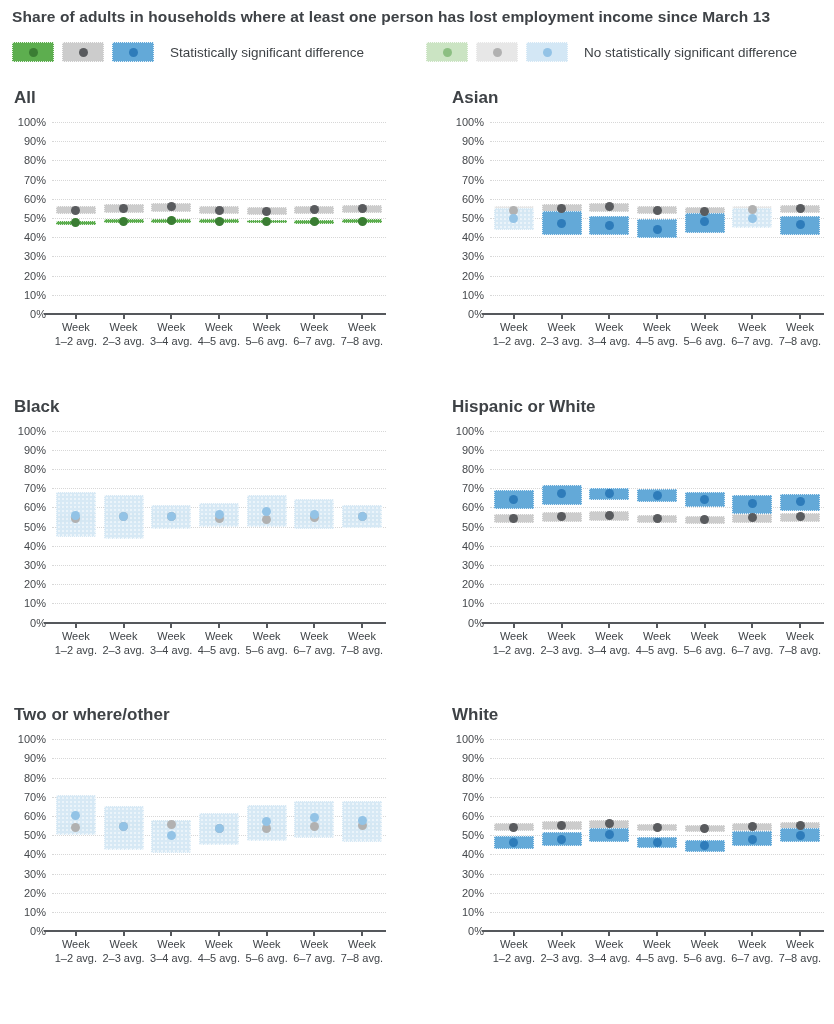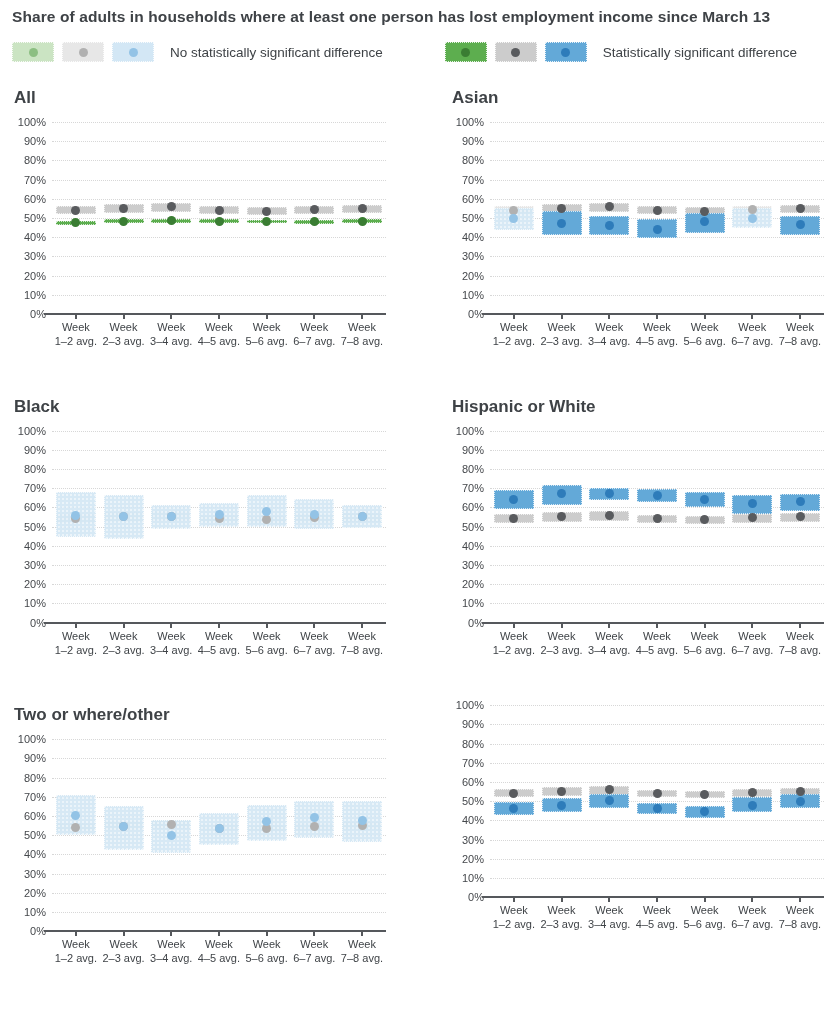--- a/index.html
+++ b/index.html
@@ -39,42 +39,42 @@
 </style>
 </head>
 <body>
 
 <div class="page">
   <div class="main-title">Share of adults in households where at least one person has lost employment income since March 13</div>
 
 
   <div class="legend-sig" id="legend-sig">
       <div class="sig-group">
+        <span class="swatch" style="background: rgb(93, 174, 79);">
+          <span class="sdot" style="background: rgb(58, 125, 51);"></span>
+        </span>
+        <span class="swatch" style="background: rgb(204, 204, 204);">
+          <span class="sdot" style="background: rgb(89, 91, 94);"></span>
+        </span>
+        <span class="swatch" style="background: rgb(99, 169, 216);">
+          <span class="sdot" style="background: rgb(46, 124, 186);"></span>
+        </span>
+        <span class="sig-label">Statistically significant difference</span>
+      </div>
+      <div class="sig-group">
         <span class="swatch ns" style="background: rgb(203, 228, 195);">
           <span class="sdot" style="background: rgb(140, 191, 130);"></span>
         </span>
         <span class="swatch ns" style="background: rgb(231, 231, 231);">
           <span class="sdot" style="background: rgb(177, 177, 177);"></span>
         </span>
         <span class="swatch ns" style="background: rgb(211, 231, 245);">
           <span class="sdot" style="background: rgb(147, 195, 230);"></span>
         </span>
         <span class="sig-label">No statistically significant difference</span>
-      </div>
-      <div class="sig-group">
-        <span class="swatch" style="background: rgb(93, 174, 79);">
-          <span class="sdot" style="background: rgb(58, 125, 51);"></span>
-        </span>
-        <span class="swatch" style="background: rgb(204, 204, 204);">
-          <span class="sdot" style="background: rgb(89, 91, 94);"></span>
-        </span>
-        <span class="swatch" style="background: rgb(99, 169, 216);">
-          <span class="sdot" style="background: rgb(46, 124, 186);"></span>
-        </span>
-        <span class="sig-label">Statistically significant difference</span>
       </div>
     </div>
 
   <div class="panels" id="panels">
       <section class="panel">
         <h2 class="panel-title">All</h2>
         <div class="chart-row">
           <div class="ylabels">
             <span style="top: 0px;">100%</span>
             <span style="top: 19.2px;">90%</span>
@@ -566,20 +566,21 @@
               <div>6–7 avg.</div>
             </div>
             <div class="xl">
               <div>Week</div>
               <div>7–8 avg.</div>
             </div>
           </div>
         </div>
       </section>
       <section class="panel">
+        <h2 class="panel-title">White</h2>
         <div class="chart-row">
           <div class="ylabels">
             <span style="top: 0px;">100%</span>
             <span style="top: 19.2px;">90%</span>
             <span style="top: 38.4px;">80%</span>
             <span style="top: 57.6px;">70%</span>
             <span style="top: 76.8px;">60%</span>
             <span style="top: 96px;">50%</span>
             <span style="top: 115.2px;">40%</span>
             <span style="top: 134.4px;">30%</span>

